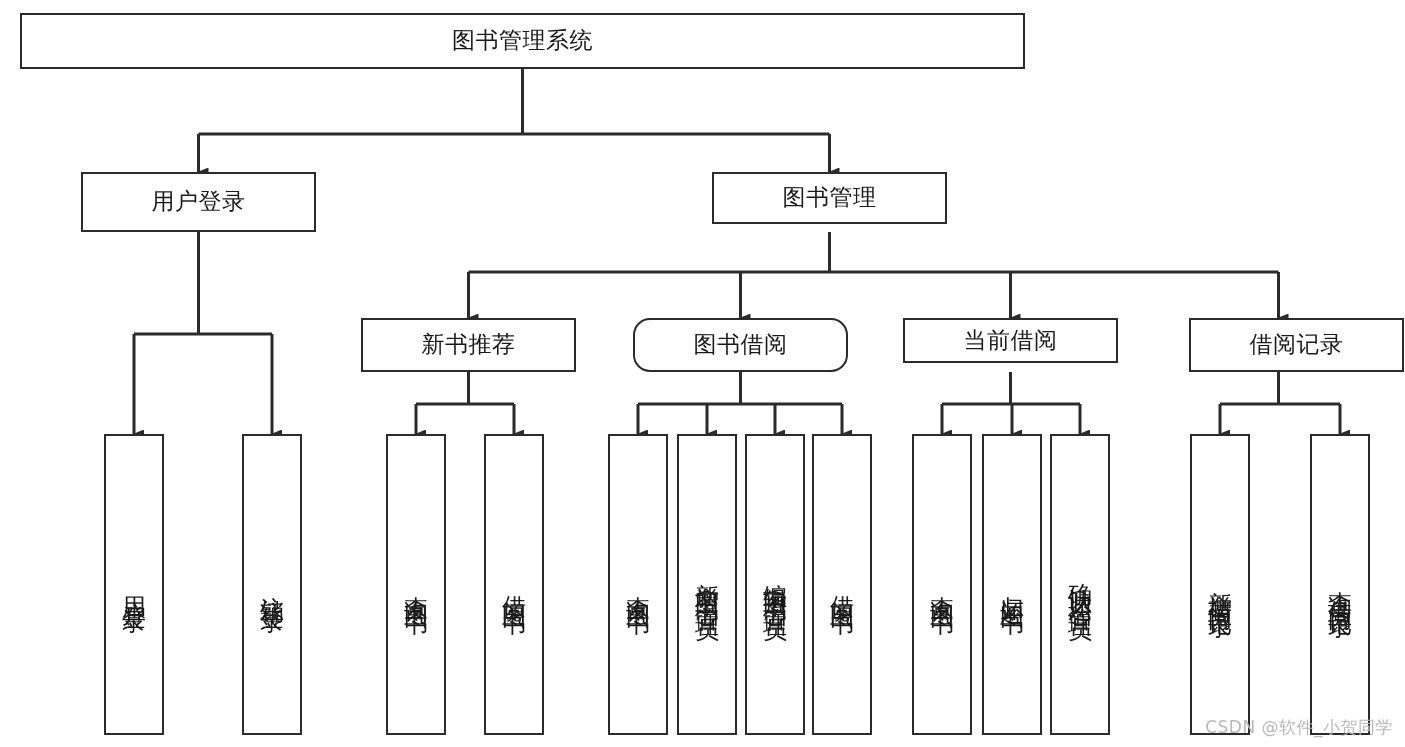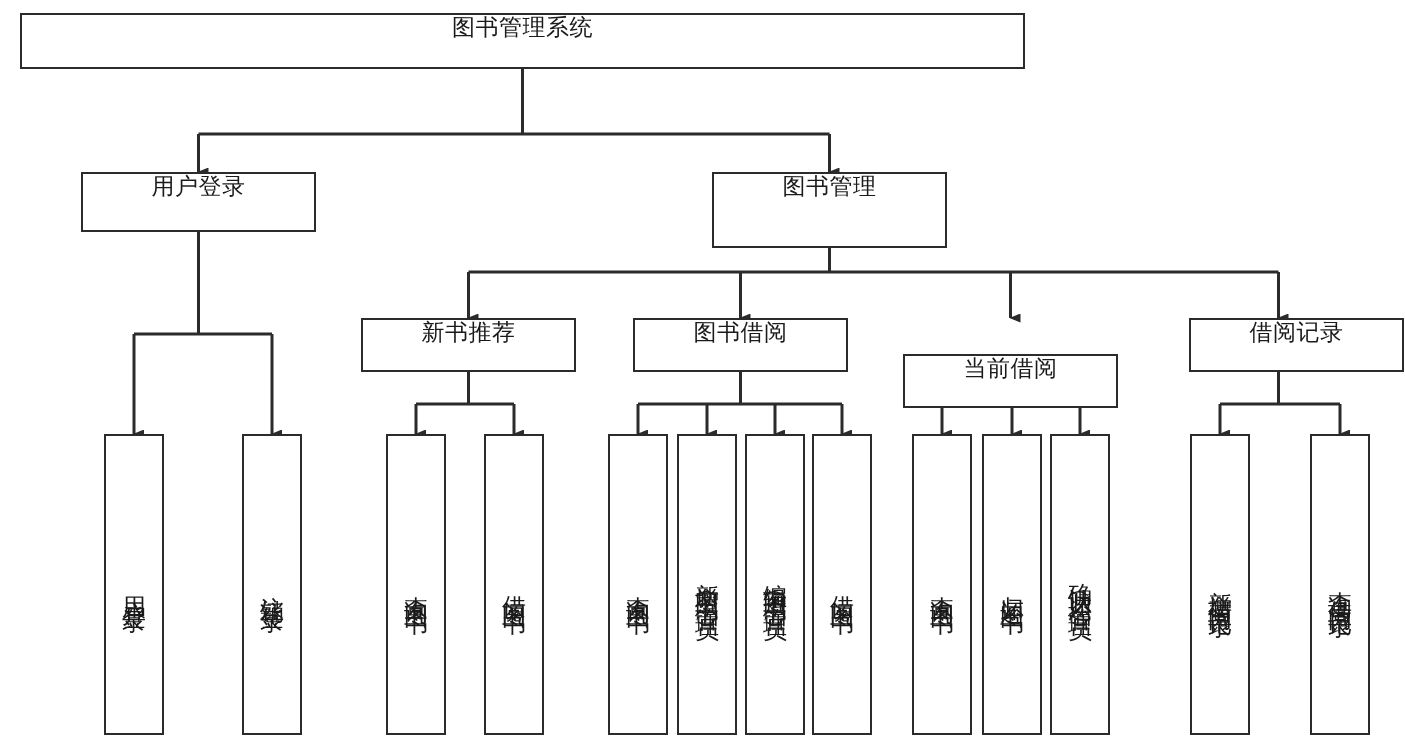--- a/index.html
+++ b/index.html
@@ -26,20 +26,21 @@
     top: 0;
     width: 1405px;
     height: 747px;
   }
   .node {
     position: absolute;
     box-sizing: border-box;
     background: #ffffff;
     border: 2.5px solid #2b2b2b;
     display: flex;
+    align-items: center;
     justify-content: center;
     z-index: 2;
   }
   .node .label {
     color: #1a1a1a;
     line-height: 1.12;
     text-align: center;
     white-space: pre;
   }
   .node.horizontal .label {
@@ -122,30 +123,30 @@
       </g>
   </svg>
 
   <div id="node-layer">
       <div class="node horizontal root" style="left: 20px; top: 13px; width: 1005px; height: 56px;">
         <span class="label">图书管理系统</span>
       </div>
       <div class="node horizontal" style="left: 81px; top: 172px; width: 235px; height: 60px;">
         <span class="label">用户登录</span>
       </div>
-      <div class="node horizontal" style="left: 712px; top: 172px; width: 235px; height: 76px;">
+      <div class="node horizontal" style="left: 712px; top: 172px; width: 235px; height: 52px;">
         <span class="label">图书管理</span>
       </div>
       <div class="node horizontal" style="left: 361px; top: 318px; width: 215px; height: 54px; font-family: Liberation Serif, serif;">
         <span class="label">新书推荐</span>
       </div>
-      <div class="node horizontal" style="left: 633px; top: 318px; width: 215px; height: 54px;">
+      <div class="node horizontal" style="left: 633px; top: 318px; width: 215px; height: 54px; border-radius: 17px;">
         <span class="label">图书借阅</span>
       </div>
-      <div class="node horizontal" style="left: 903px; top: 318px; width: 215px; height: 54px; margin-top: 36px;">
+      <div class="node horizontal" style="left: 903px; top: 318px; width: 215px; height: 45px;">
         <span class="label">当前借阅</span>
       </div>
       <div class="node horizontal" style="left: 1171px; top: 318px; width: 215px; height: 54px; margin-left: 18px;">
         <span class="label">借阅记录</span>
       </div>
       <div class="node vertical" style="left: 104px; top: 434px; width: 60px; height: 301px;">
         <span class="label">用户登录</span>
       </div>
       <div class="node vertical" style="left: 242px; top: 434px; width: 60px; height: 301px;">
         <span class="label">注销登录</span>
@@ -178,14 +179,15 @@
         <span class="label">确认归还（管理员）</span>
       </div>
       <div class="node vertical" style="left: 1190px; top: 434px; width: 60px; height: 301px;">
         <span class="label">新增借阅记录</span>
       </div>
       <div class="node vertical" style="left: 1310px; top: 434px; width: 60px; height: 301px;">
         <span class="label">查询借阅记录</span>
       </div>
     </div>
 
+  <div class="watermark">CSDN @软件_小贺同学</div>
 
 </div>
 
 </body></html>

